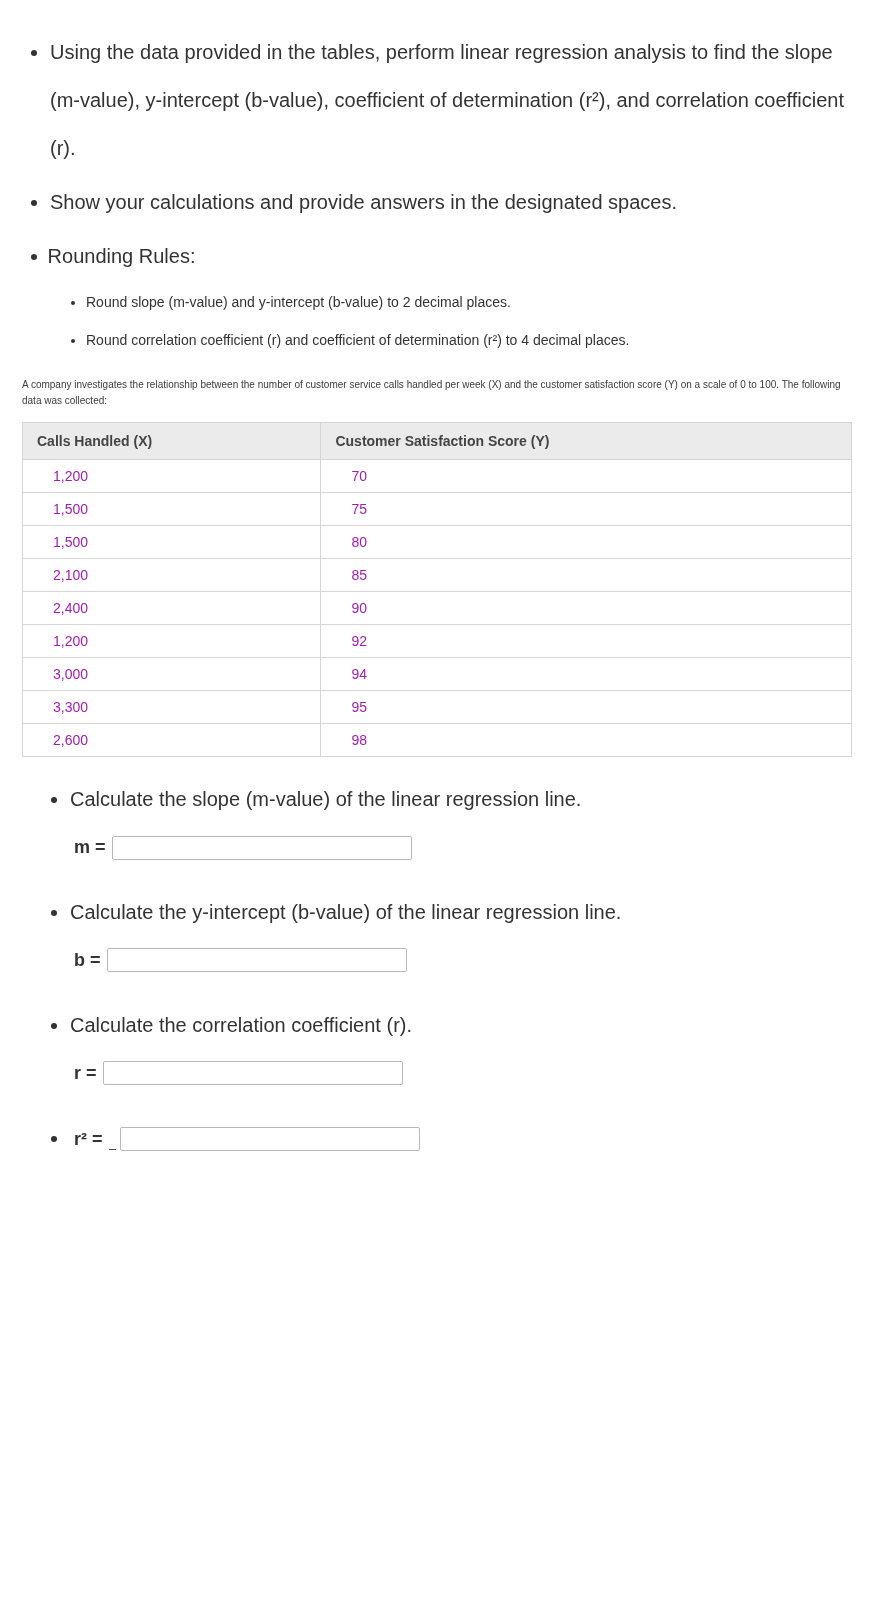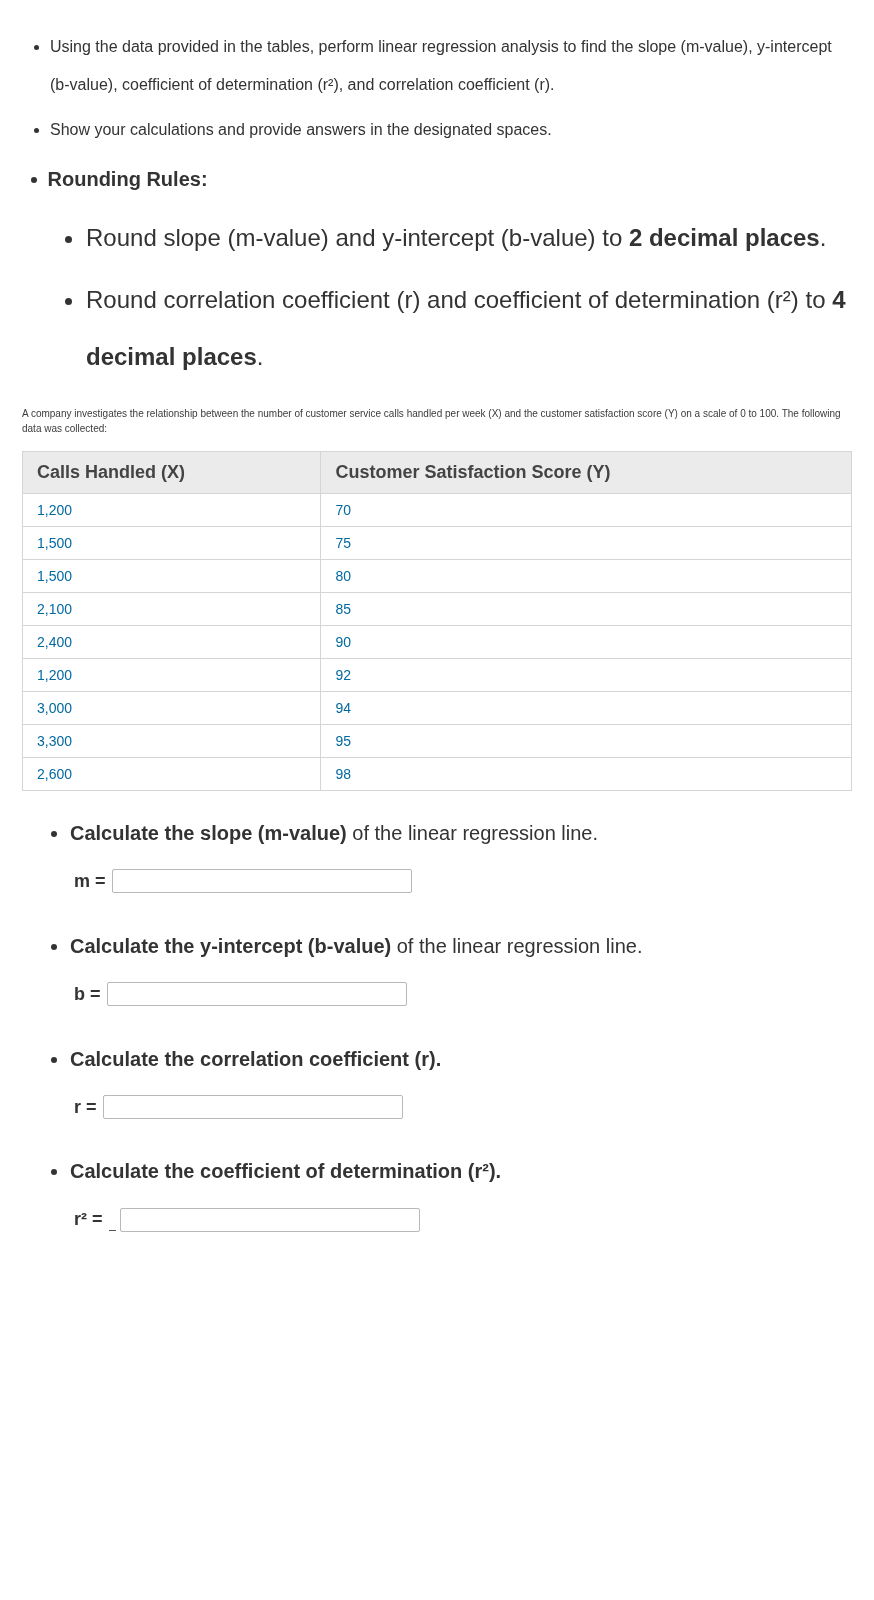--- a/index.html
+++ b/index.html
@@ -9,62 +9,62 @@
     background: #ffffff;
     font-family: Arial, Helvetica, sans-serif;
     color: #333333;
   }
   body {
     width: 874px;
     padding: 28px 22px 30px 22px;
   }
   .intro-list { list-style-type: disc; margin: 0 0 20px 0; padding-left: 28px; }
   .intro-list > li {
-    font-size: 16px;
+    font-size: 20px;
     line-height: 2.4;
     color: #333333;
     margin-bottom: 6px;
   }
   .intro-list > li.rounding { font-weight: 700; }
   .sub-list { list-style-type: disc; margin: 6px 0 0 0; padding-left: 36px; }
   .sub-list > li {
-    font-size: 24px;
+    font-size: 14px;
     line-height: 2.4;
     color: #333333;
     font-weight: 400;
     margin-bottom: 4px;
   }
-  .bold { font-weight: 700; }
+  .bold { font-weight: 400; }
   .scenario {
     font-size: 10px;
     line-height: 1.55;
     color: #3b3b3b;
     margin: 18px 0 14px 0;
     font-weight: 500;
   }
   table.data {
     width: 100%;
     border-collapse: collapse;
     font-size: 14px;
     color: #444444;
     margin-bottom: 26px;
   }
   table.data th {
     text-align: left;
     font-weight: 600;
-    font-size: 18px;
+    font-size: 14px;
     background: #ebebeb;
     border: 1px solid #d5d5d5;
     padding: 10px 14px;
     color: #444444;
   }
   table.data td {
     border: 1px solid #d5d5d5;
-    padding: 8px 14px;
-    color: #0369a1;
+    padding: 8px 30px;
+    color: #a21caf;
   }
   .calc-list { list-style-type: disc; margin: 8px; padding-left: 40px; }
   .calc-list > li {
     font-size: 20px;
     line-height: 1.6;
     color: #333333;
     margin-bottom: 6px;
   }
   .calc-list > li .prompt {}
   .calc-list > li .field-row {
@@ -188,22 +188,19 @@
     <span class="prompt">
       <span class="bold">Calculate the correlation coefficient </span><span class="bold">(r)</span><span class="bold">.</span>
     </span>
     <div class="field-row">
       <span class="field-label">r =</span>
       <input type="text" style="">
     </div>
   </li>
 
   <li>
-    <span class="prompt">
-      <span class="bold">Calculate the coefficient of determination </span><span class="bold">(r²)</span><span class="bold">.</span>
-    </span>
     <div class="field-row">
       <span class="field-label">r² =</span>
       <span class="under">&nbsp;</span>
       <input type="text" style="">
     </div>
   </li>
 </ul>
 
 </body></html>

